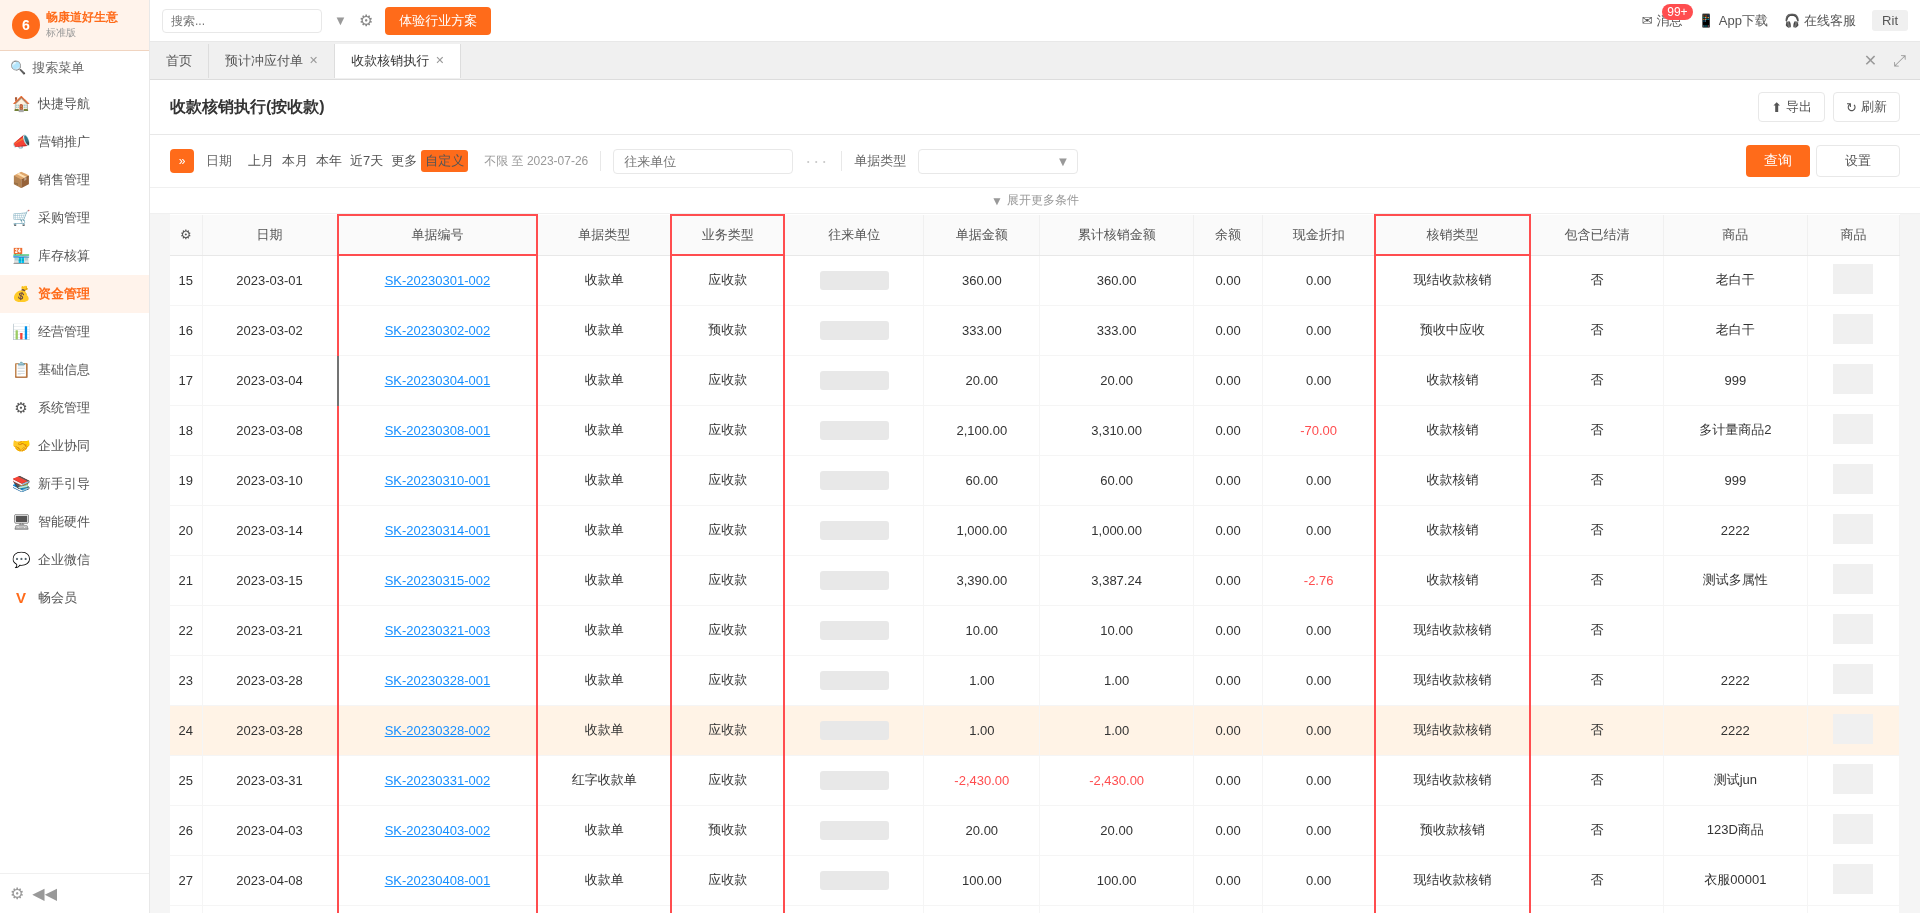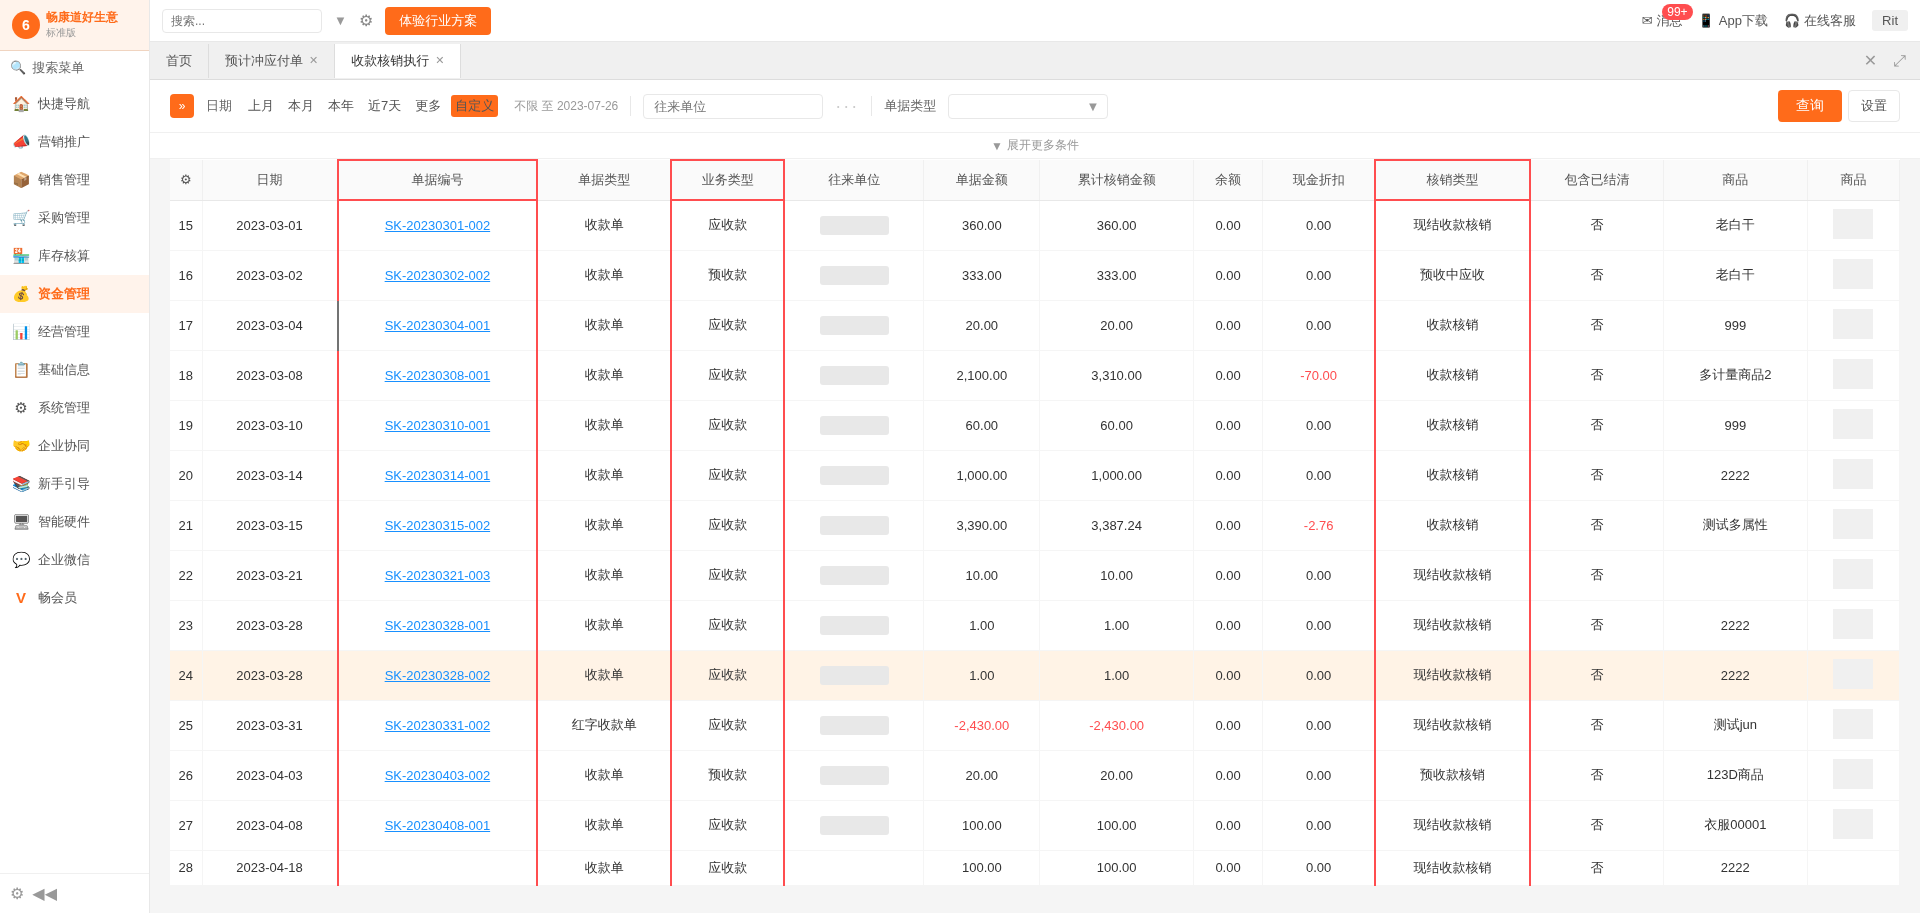--- a/index.html
+++ b/index.html
@@ -44,31 +44,31 @@
     .page-header { background: #fff; padding: 12px 20px; border-bottom: 1px solid #e8e8e8; display: flex; align-items: center; justify-content: space-between; }
     .page-title { font-size: 16px; font-weight: 600; color: #333; }
     .page-actions { display: flex; gap: 8px; }
     .btn-export { border: 1px solid #e8e8e8; background: #fff; color: #555; border-radius: 4px; padding: 5px 12px; cursor: pointer; font-size: 13px; display: flex; align-items: center; gap: 4px; }
     .btn-refresh { border: 1px solid #e8e8e8; background: #fff; color: #555; border-radius: 4px; padding: 5px 12px; cursor: pointer; font-size: 13px; display: flex; align-items: center; gap: 4px; }
 
     
     .filter-bar { background: #fff; padding: 10px 20px; border-bottom: 1px solid #f0f0f0; display: flex; align-items: center; gap: 12px; flex-wrap: wrap; }
     .filter-toggle { width: 24px; height: 24px; background: #ff6b1a; color: white; border-radius: 4px; display: flex; align-items: center; justify-content: center; cursor: pointer; font-size: 12px; }
     .filter-label { color: #666; font-size: 13px; }
-    .filter-date-btns { display: flex; gap: 6px; align-items: center; }
+    .filter-date-btns { display: flex; align-items: center; }
     .filter-date-btns span { color: #555; cursor: pointer; font-size: 13px; padding: 2px 4px; }
     .filter-date-custom { background: #ff6b1a; color: white; border-radius: 3px; padding: 2px 8px; font-size: 12px; cursor: pointer; }
     .filter-date-range { color: #999; font-size: 12px; }
     .filter-divider { width: 1px; height: 20px; background: #e8e8e8; }
     .filter-input { border: 1px solid #e8e8e8; border-radius: 4px; padding: 4px 10px; width: 180px; font-size: 13px; color: #999; }
     .filter-dots { color: #ccc; font-size: 18px; cursor: pointer; letter-spacing: 2px; }
     .filter-select { border: 1px solid #e8e8e8; border-radius: 4px; padding: 4px 8px; width: 160px; font-size: 13px; color: #999; display: flex; align-items: center; justify-content: space-between; cursor: pointer; }
     .filter-right { margin-left: auto; display: flex; gap: 6px; }
     .btn-query { background: #ff6b1a; color: white; border: none; border-radius: 4px; padding: 6px 18px; cursor: pointer; font-size: 14px; }
-    .btn-settings { border: 1px solid #e8e8e8; background: #fff; color: #555; border-radius: 4px; padding: 6px 12px; cursor: pointer; font-size: 13px; }
+    .btn-settings { border: 1px solid #e8e8e8; background: #fff; color: #555; border-radius: 4px; padding: 6px 28px; cursor: pointer; font-size: 13px; }
     .filter-expand { background: #fff; padding: 4px 20px; border-bottom: 1px solid #f0f0f0; display: flex; justify-content: center; }
     .filter-expand-btn { color: #999; font-size: 12px; cursor: pointer; display: flex; align-items: center; gap: 4px; }
 
     
     .table-container { flex: 1; overflow: auto; padding: 0 20px 10px 20px; }
     table { width: 100%; border-collapse: collapse; background: #fff; font-size: 13px; }
     thead tr { background: #fafafa; }
     th { padding: 10px 8px; text-align: center; color: #555; font-weight: 500; border-bottom: 1px solid #e8e8e8; border-right: 1px solid #f0f0f0; white-space: nowrap; position: sticky; top: 0; background: #fafafa; z-index: 1; }
     td { padding: 8px 8px; text-align: center; color: #333; border-bottom: 1px solid #f5f5f5; border-right: 1px solid #f5f5f5; white-space: nowrap; }
     tr.highlighted td { background: #fff3e6; }
@@ -191,20 +191,33 @@
     <div class="tab active">
       <span>收款核销执行</span>
       <span class="tab-close">✕</span>
     </div>
     <div class="tabs-right">
       <span>✕</span>
       <span>⤢</span>
     </div>
   </div>
 
+  <div class="page-header">
+    <div class="page-title">收款核销执行(按收款)</div>
+    <div class="page-actions">
+      <button class="btn-export">
+        <span>⬆</span>
+        <span>导出</span>
+      </button>
+      <button class="btn-refresh">
+        <span>↻</span>
+        <span>刷新</span>
+      </button>
+    </div>
+  </div>
 
   <div class="filter-bar">
     <div class="filter-toggle">»</div>
     <span class="filter-label">日期</span>
     <div class="filter-date-btns">
       <span>上月</span>
       <span>本月</span>
       <span>本年</span>
       <span>近7天</span>
       <span>更多</span>

